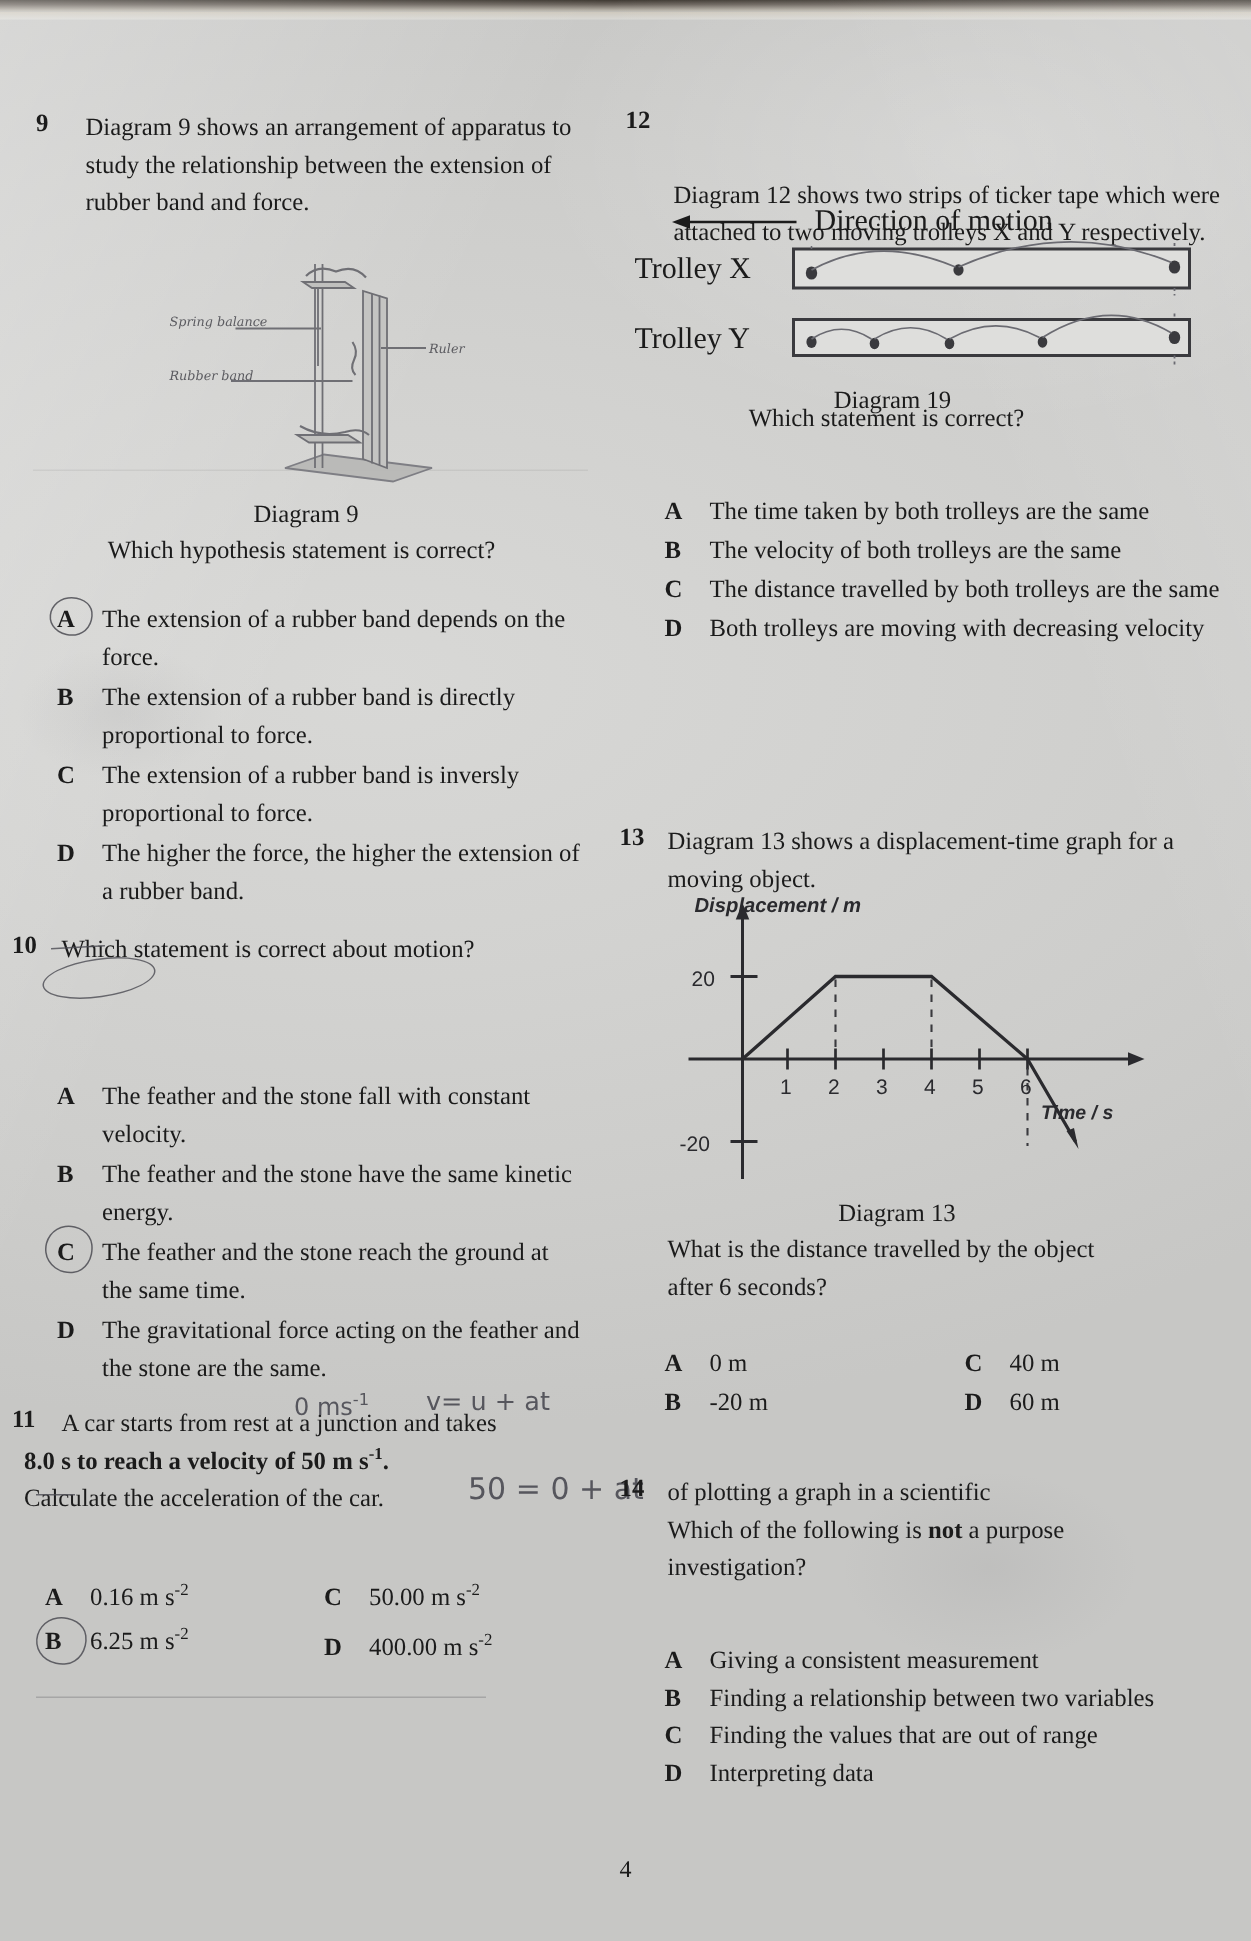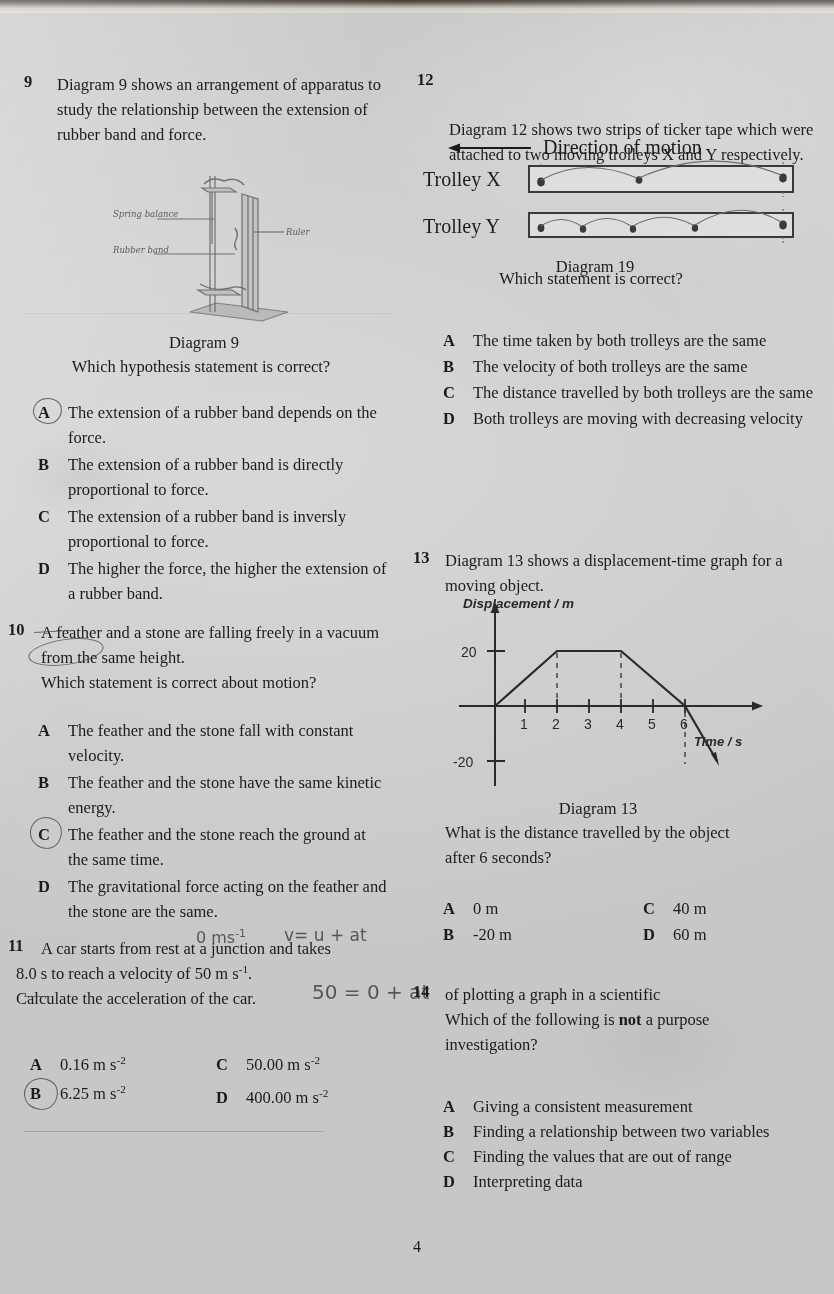--- a/index.html
+++ b/index.html
@@ -188,21 +188,20 @@
       </div>
       <div class="opt" style="margin-top:2px;">
         <div class="lbl">D</div>
         <div class="txt">The higher the force, the higher the extension of a rubber band.</div>
       </div>
     </div>
     <div class="pen-ring" style="left:33px; top:398px; width:27px; height:24px;"></div>
 
     <div class="q" style="left:8px; top:620px; width:386px;">
       <div class="qnum">10</div>
-      <div class="qbody" style="margin-left:33px;">A feather and a stone are falling freely in a vacuum from the same height.</div>
       <div class="qbody" style="margin-left:33px;">Which statement is correct about motion?</div>
     </div>
     <div class="pen-ellipse" style="left:28px; top:639px; width:74px; height:24px;"></div>
     <div class="pen-strike" style="left:34px; top:631px; width:36px; transform:rotate(-3deg);"></div>
 
     <div class="opts" style="position:absolute; left:38px; top:718px; width:352px;">
       <div class="opt">
         <div class="lbl">A</div>
         <div class="txt">The feather and the stone fall with constant velocity.</div>
       </div>
@@ -218,21 +217,21 @@
         <div class="lbl">D</div>
         <div class="txt">The gravitational force acting on the feather and the stone are the same.</div>
       </div>
     </div>
     <div class="pen-ring" style="left:30px; top:817px; width:30px; height:30px;"></div>
 
     <div class="q" style="left:8px; top:936px; width:390px;">
       <div class="qnum">11</div>
       <div class="qbody" style="margin-left:33px;">
         <div>A car starts from rest at a junction and takes</div>
-        <div style="margin-left:-25px;">
+        <div style="margin-left:-25px;font-weight:bold;">
           <span>8.0 s to reach a velocity of 50 m s</span><sup>-1</sup><span>.</span>
         </div>
         <div style="margin-left:-25px;">Calculate the acceleration of the car.</div>
       </div>
     </div>
 
     <div class="pen-text" style="left:196px; top:928px; font-size:16px;">
       <span>0 ms</span><sup>-1</sup>
     </div>
     <div class="pen-text" style="left:284px; top:925px; font-size:17px;">v= u + at</div>

